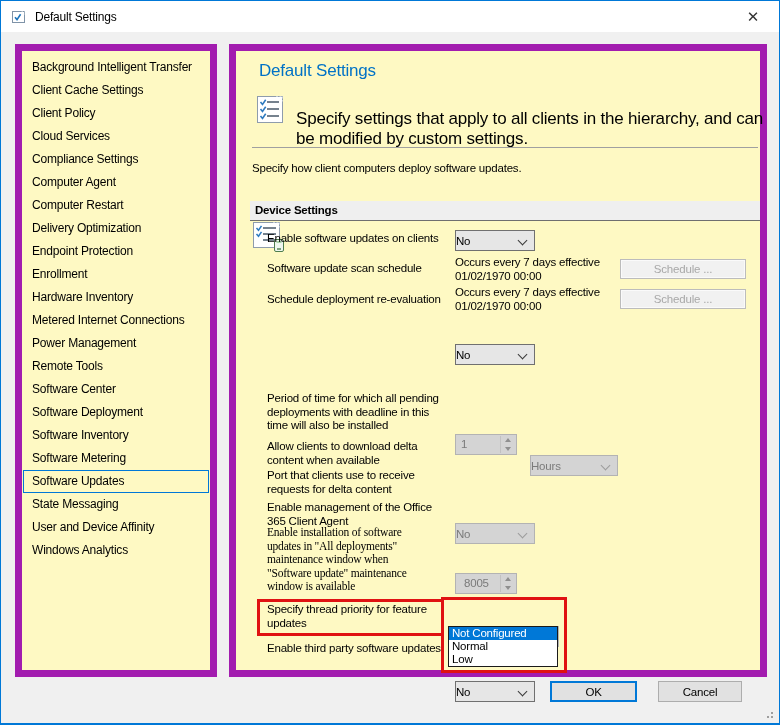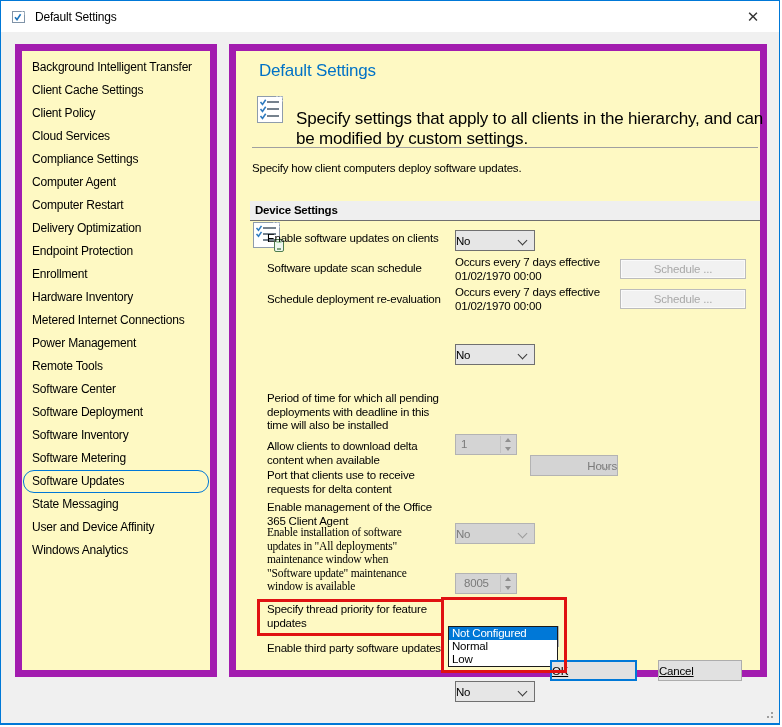--- a/index.html
+++ b/index.html
@@ -22,21 +22,21 @@
     display:flex; align-items:center; justify-content:center;
     font-size:15px; color:#333; cursor:default;
   }
 
   .panel{ position:absolute; background:#fef9c3; border:7px solid #a21caf; }
   .sidebar{ left:14px; top:43px; width:202px; height:633px; padding-top:5px; }
   .side-item{
     height:23px; line-height:21px; padding-left:8px; margin:0 1px;
     font-size:12px; color:#000; border:1px solid transparent;
   }
-  .side-item.selected{ border-color:#0078d7;border-radius:11px; }
+  .side-item.selected{ border-color:#0078d7; }
 
   .main{ left:228px; top:43px; width:538px; height:633px; }
   .abs{ position:absolute; }
 
   .page-title{ left:23px; top:10px; font-size:17px; color:#0072c6; }
   .desc{ left:60px; top:58px; width:474px; font-size:17px; color:#000; }
   .divider{ left:16px; top:96px; width:506px; height:1px; background:#a0a0a0; }
   .intro{ left:16px; top:111px; font-size:11.5px; color:#000; }
   .band{
     left:14px; top:150px; width:510px; height:20px; background:#efefef;
@@ -78,22 +78,22 @@
 
   .btn-sched{
     width:126px; height:20px; background:#f1f1f1; border:1px solid #bcbcbc;
     box-shadow:inset 0 0 0 1px #fafafa;
     font-size:11.5px; color:#a8a8a8; display:flex; align-items:center; justify-content:center;
   }
 
   .redbox{ border:3px solid #e01212; background:transparent; pointer-events:none; z-index:5; }
 
   .btn{
-    position:absolute; top:659px; height:21px; background:#e1e1e1;
-    font-size:11.5px; color:#000; display:flex; align-items:center; justify-content:flex-start;text-decoration:underline;
+    position:absolute; top:680px; height:21px; background:#e1e1e1;
+    font-size:11.5px; color:#000; display:flex; align-items:center; justify-content:center;
   }
   .btn-ok{ left:549px; width:87px; border:2px solid #0078d7; }
   .btn-cancel{ left:657px; width:84px; border:1px solid #adadad; }
 
   .grip{ position:absolute; right:6px; bottom:5px; width:2px; height:2px; background:#9e9e9e;
     box-shadow:-4px 0 0 #9e9e9e, 0 -4px 0 #9e9e9e; }
 </style>
 </head>
 <body>
 
@@ -195,21 +195,21 @@
     <div class="abs lbl" style="left:31px; top:341px;">Period of time for which all pending
 deployments with deadline in this
 time will also be installed</div>
     <div class="abs spin" style="left:219px; top:341px; width:62px;">
       <span>1</span>
       <span class="arrows">
         <span class="tri-up"></span>
         <span class="tri-dn"></span>
       </span>
     </div>
-    <div class="abs combo disabled" style="left:294px; top:341px; width:88px;justify-content:flex-end;">
+    <div class="abs combo disabled" style="left:294px; top:341px; width:88px;">
       <span>Hours</span>
       <span class="chev"></span>
     </div>
 
     <div class="abs lbl" style="left:31px; top:389px;">Allow clients to download delta
 content when available</div>
     <div class="abs combo disabled" style="left:219px; top:388px; width:80px;">
       <span>No</span>
       <span class="chev"></span>
     </div>

